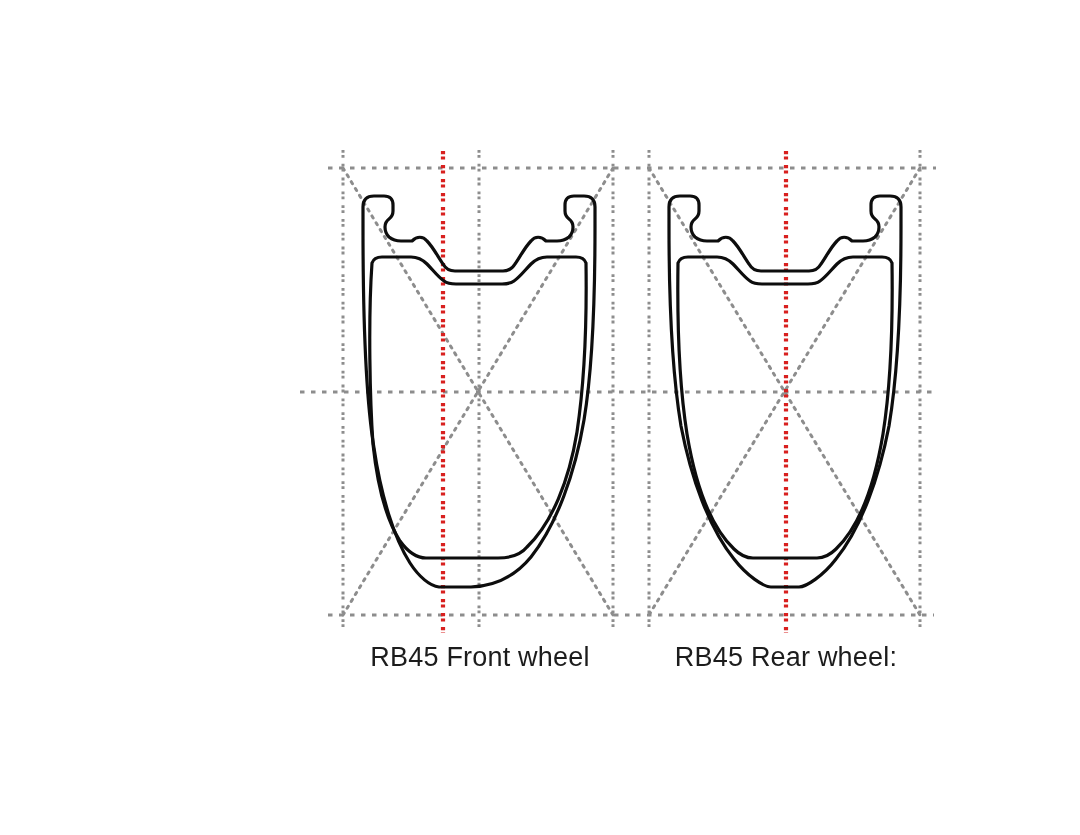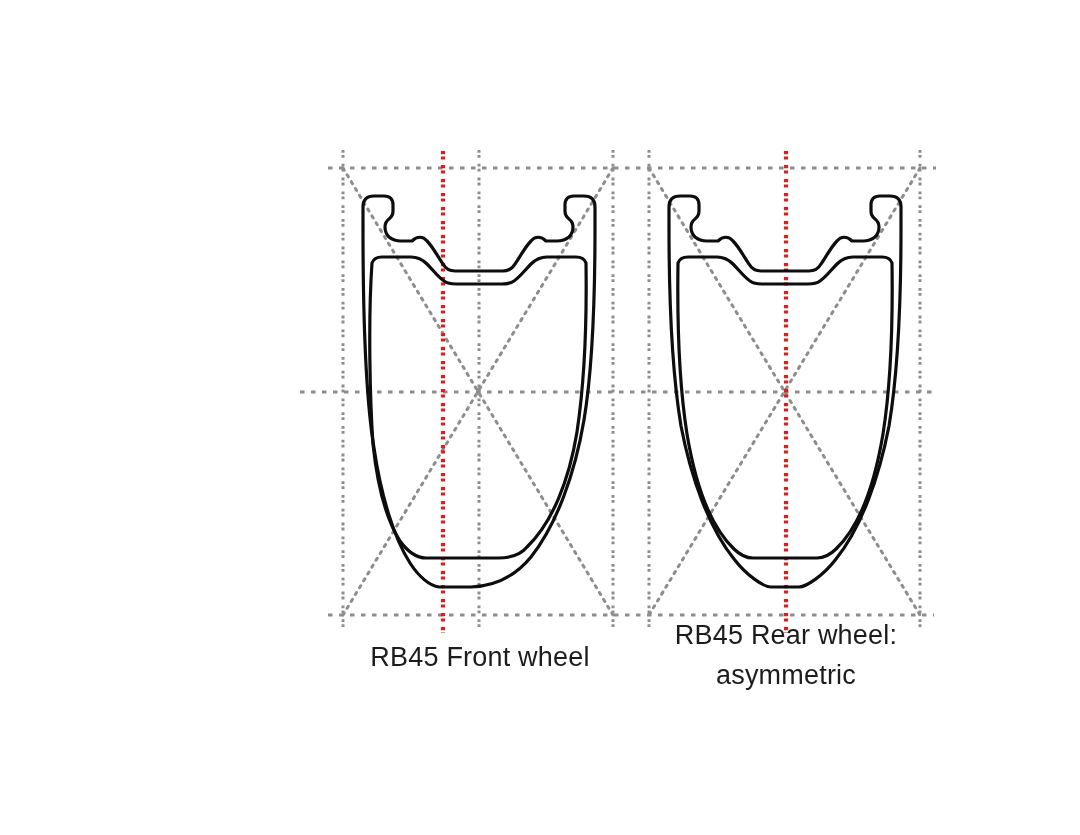--- a/index.html
+++ b/index.html
@@ -22,21 +22,21 @@
   
   .rim{fill:none;stroke:var(--line-black,#0d0d0d);stroke-width:3.2;stroke-linejoin:round;stroke-linecap:round;}
 
   
   .caption{
     position:absolute;width:340px;text-align:center;
     font-size:27px;line-height:40px;font-weight:400;
     color:var(--text,#1c1c1c);letter-spacing:.2px;
   }
   .caption-left{left:310px;top:637px;}
-  .caption-right{left:616px;top:615px;}
+  .caption-right{left:616px;top:637px;}
 </style>
 </head>
 <body>
 
 <div class="stage">
 
   <svg class="diagram-svg" width="1080" height="835" viewBox="0 0 1080 835">
 
     <g>
       <line class="guide h" x1="328" y1="168" x2="936" y2="168"></line>
@@ -107,16 +107,15 @@
         Q 743 558 734 549 C 710 526 695 482 687 434
         C 680 390 677 330 678 263 Z"></path>
     </g>
   </svg>
 
   <div class="caption caption-left">
     <div>RB45 Front wheel</div>
   </div>
   <div class="caption caption-right">
     <div>RB45 Rear wheel:</div>
-    <div>asymmetric</div>
   </div>
 
 </div>
 
 </body></html>

